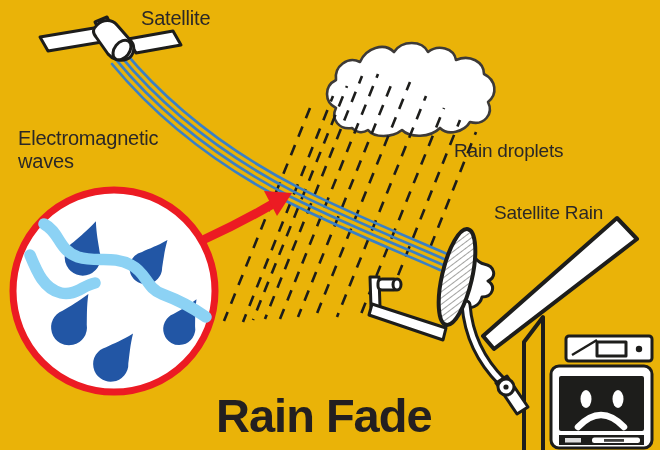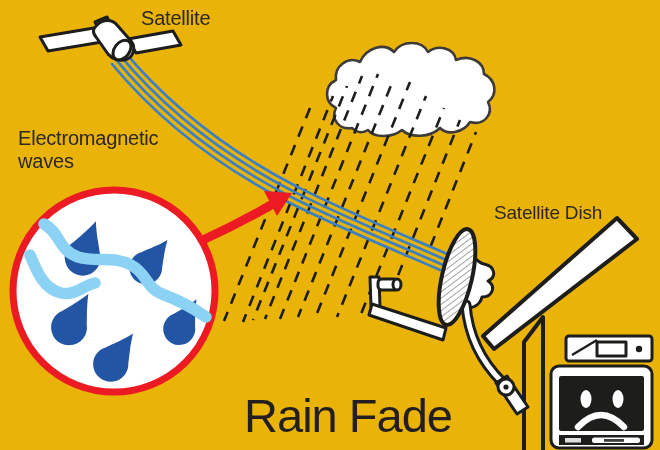--- a/index.html
+++ b/index.html
@@ -11,22 +11,22 @@
   .label{
     position:absolute;color:#2b2827;font-size:19px;line-height:1.25;
     white-space:nowrap;letter-spacing:-0.2px;
   }
   .label.wrap{white-space:normal;}
   #satellite-label{left:141px;top:6px;font-size:20px;}
   #waves-label{left:18px;top:127px;width:170px;font-size:20px;line-height:23px;}
   #rain-label{left:454px;top:139px;}
   #dish-label{left:494px;top:201px;}
   #title{
-    position:absolute;left:222px;top:392px;width:252px;text-align:center;
-    font-size:47px;font-weight:400;letter-spacing:-1px;line-height:1;
+    position:absolute;left:216px;top:392px;width:252px;text-align:left;
+    font-size:47px;font-weight:700;letter-spacing:-1px;line-height:1;
     color:var(--title_color,#231f20);
   }
   
   .outline{fill:#fff;stroke:var(--ink_black,#1d1d1b);stroke-width:3;stroke-linejoin:round;}
   .thick{stroke-width:4;}
   .line{fill:none;stroke:var(--ink_black,#1d1d1b);}
   .wave{fill:none;stroke:var(--wave_blue,#3a80c6);stroke-width:2.7;stroke-linecap:round;}
   .rain{fill:none;stroke:var(--ink_black,#1d1d1b);stroke-width:2.6;stroke-dasharray:11 9;}
   .cloud{fill:#fff;stroke:#3d3a38;stroke-width:2.6;stroke-linejoin:round;}
   .drop{fill:var(--droplet_blue,#2256a5);}
@@ -144,16 +144,17 @@
   </g>
 
   <g>
     <path class="red-ink" d="M205,239 Q238,224 271,205" fill="none" stroke-width="9" stroke-linecap="round"></path>
     <polygon class="red-fill" points="292,193 277,216 264,191"></polygon>
   </g>
 </svg>
 
 <div class="label" id="satellite-label">Satellite</div>
 <div class="label wrap" id="waves-label">Electromagnetic waves</div>
-<div class="label" id="dish-label">Satellite Dish</div>
+<div class="label" id="rain-label">Rain droplets</div>
+<div class="label" id="dish-label">Satellite Rain</div>
 <div id="title">Rain Fade</div>
 
 </div>
 
 </body></html>

